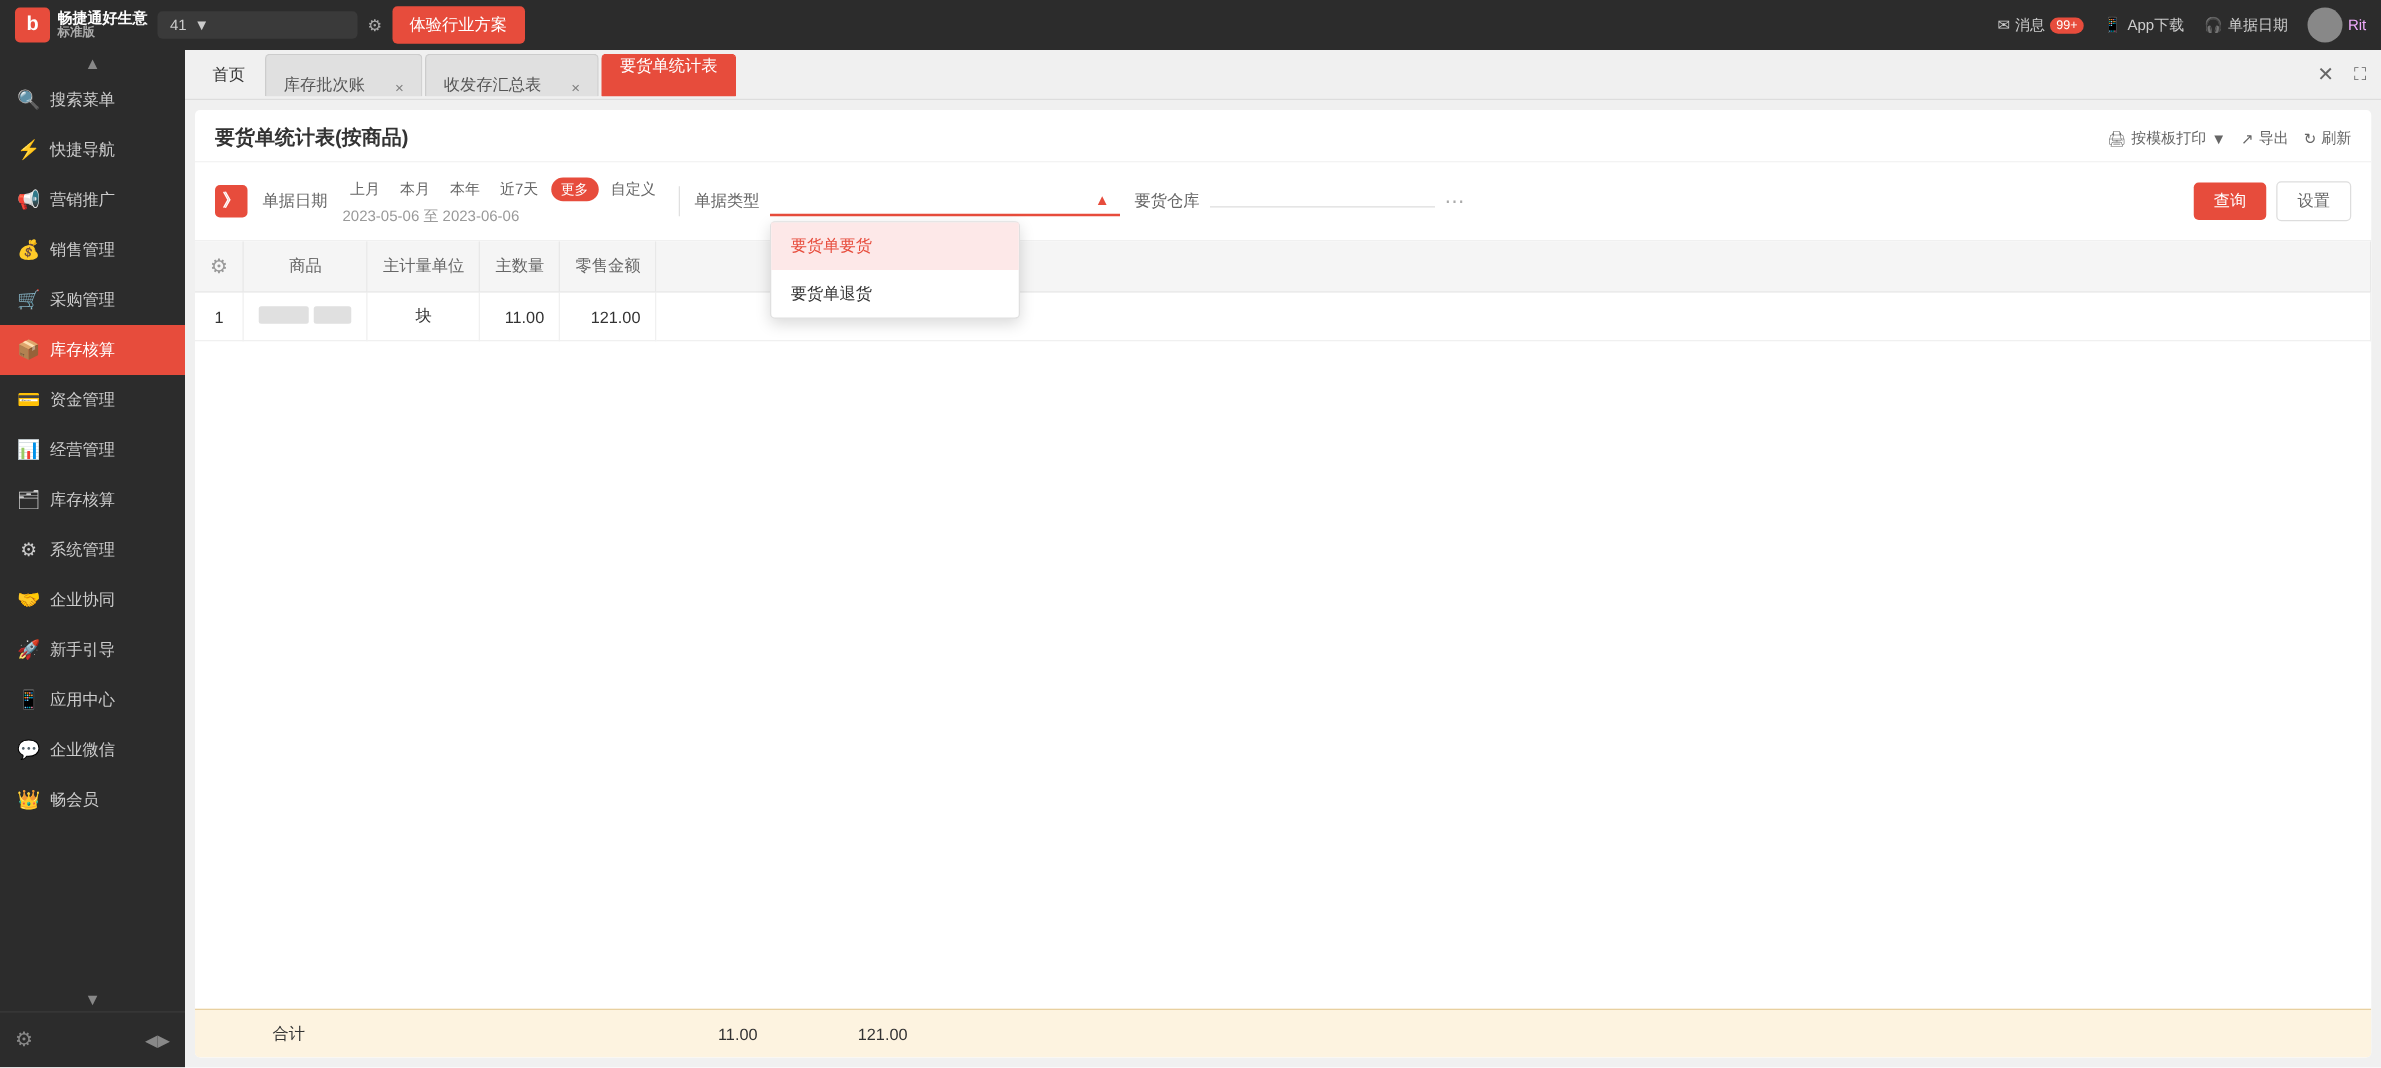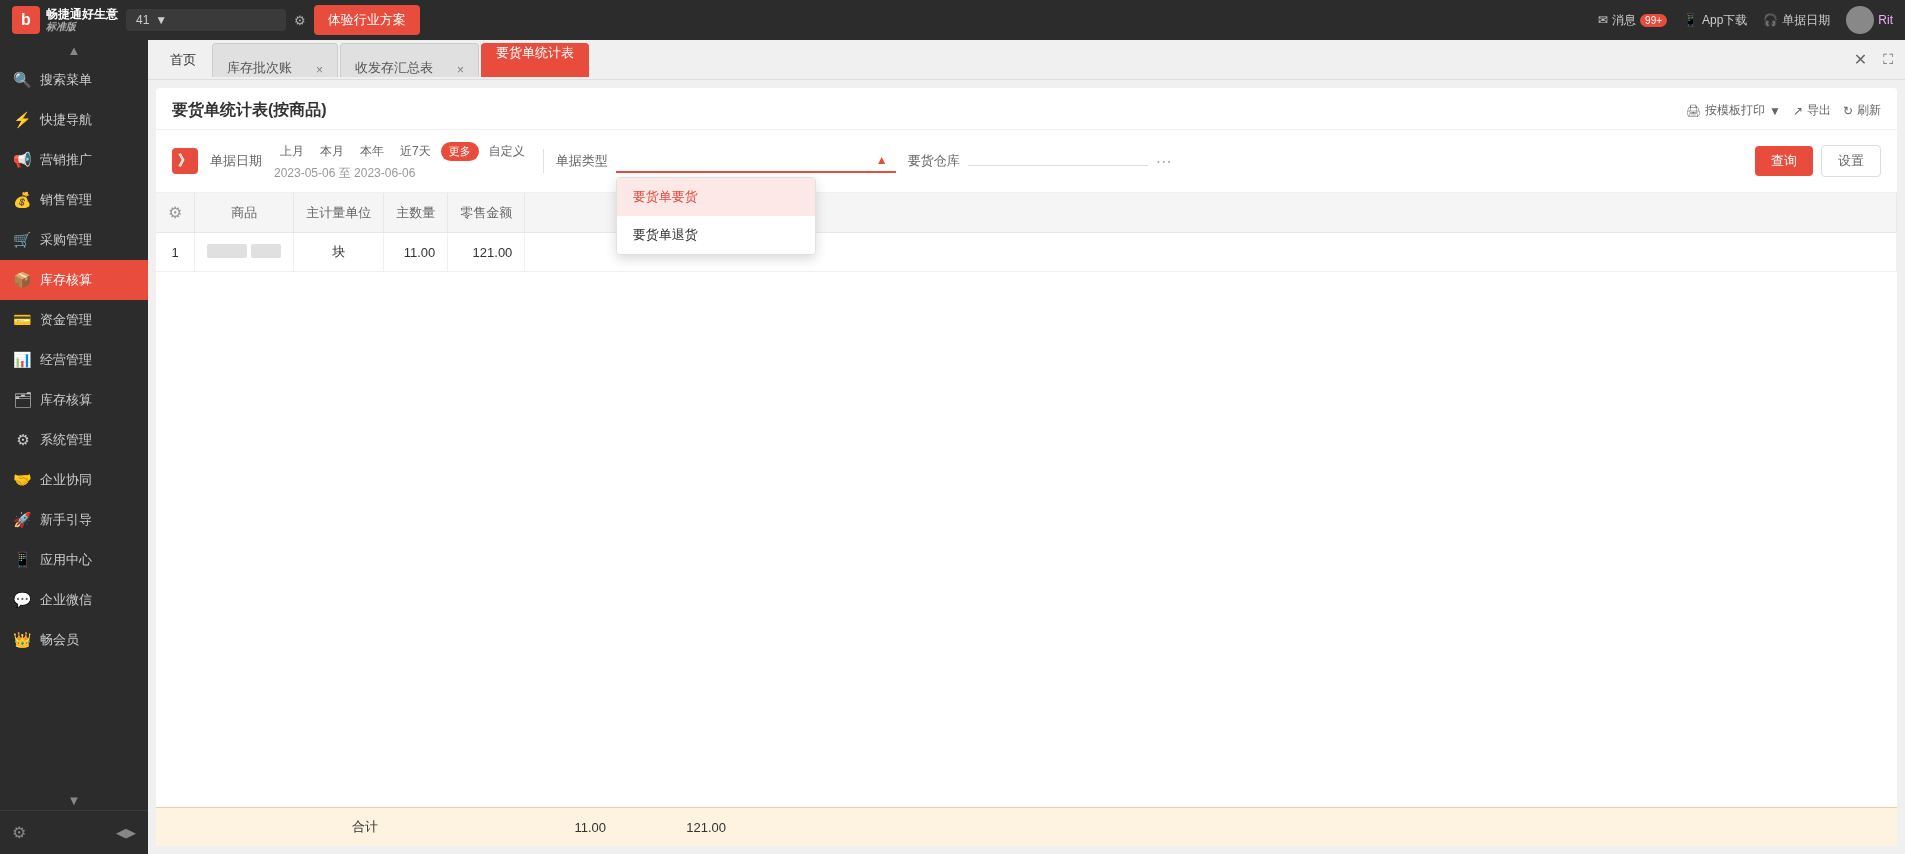--- a/index.html
+++ b/index.html
@@ -14,21 +14,21 @@
       justify-content: space-between;
       padding: 0 12px;
       flex-shrink: 0;
       color: #ccc;
     }
     .top-header-left { display: flex; align-items: center; gap: 8px; }
     .logo-area { display: flex; align-items: center; gap: 6px; color: #fff; font-size: 13px; font-weight: bold; }
     .logo-icon { width: 28px; height: 28px; background: #e74c3c; border-radius: 4px; display: flex; align-items: center; justify-content: center; color: #fff; font-size: 16px; font-weight: bold; }
     .logo-text-area { display: flex; flex-direction: column; line-height: 1.2; }
     .logo-main { color: #fff; font-size: 12px; }
-    .logo-sub { color: #aaa; font-size: 10px; font-style: italic; }
+    .logo-sub { color: #aaa; font-size: 10px; }
 
     .company-selector { display: flex; align-items: center; gap: 6px; background: #3a3a3a; border-radius: 4px; padding: 4px 10px; cursor: pointer; color: #ccc; font-size: 12px; min-width: 160px; }
 
     .trial-btn { background: #e74c3c; color: #fff; border: none; border-radius: 4px; padding: 6px 14px; font-size: 13px; cursor: pointer; font-family: inherit; }
 
     .top-header-right { display: flex; align-items: center; gap: 16px; color: #ccc; font-size: 12px; }
     .header-action { display: flex; align-items: center; gap: 4px; cursor: pointer; }
     .badge { background: #e74c3c; color: #fff; border-radius: 10px; padding: 1px 5px; font-size: 10px; }
     .avatar { width: 28px; height: 28px; background: #888; border-radius: 50%; }
     .avatar-text { color: #f0abfc; font-size: 12px; }
@@ -358,21 +358,21 @@
               <td></td>
             </tr>
           </tbody>
         </table>
       </div>
 
       <div style="flex:1;"></div>
 
       <div class="table-footer">
         <div style="width:50px;"></div>
-        <div style="min-width:160px; text-align:right;">合计</div>
+        <div style="min-width:160px; text-align:left;">合计</div>
         <div style="min-width:120px; text-align:center;"></div>
         <div style="min-width:120px; text-align:right; padding-right:12px;">11.00</div>
         <div style="min-width:120px; text-align:right; padding-right:12px;">121.00</div>
       </div>
 
     </div>
   </div>
 </div>
 
 </body></html>

